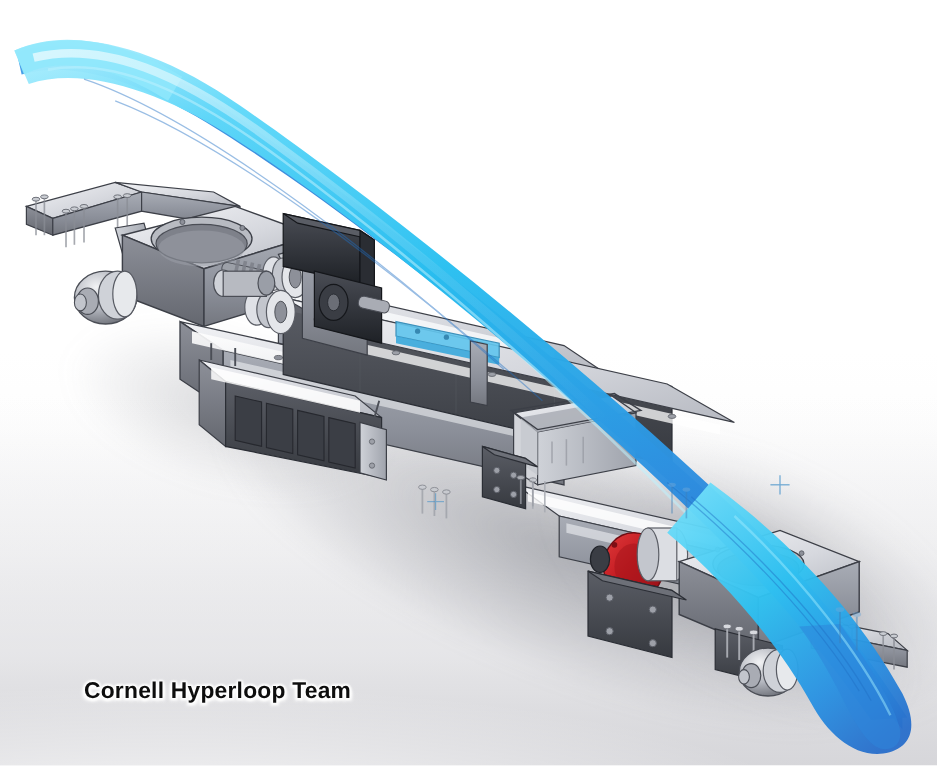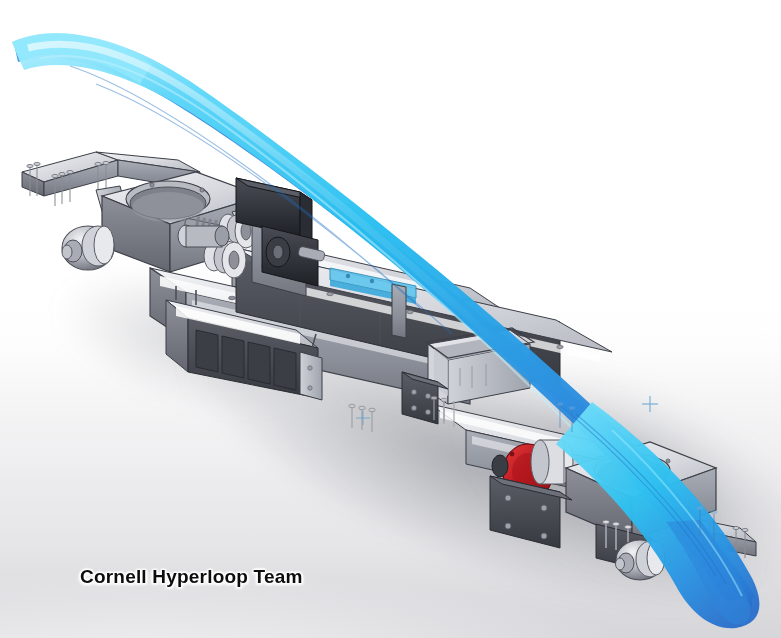--- a/index.html
+++ b/index.html
@@ -50,21 +50,21 @@
     filter:blur(10px);
   }
 
   
   .part{ position:absolute; }
 
   
   .shell-wrap{ position:absolute; inset:0; }
   .caption{
     position:absolute;
-    left:38px;
+    left:28px;
     top:566px;
     font-size:19px;
     font-weight:bold;
     color:#0d0d0d;
     letter-spacing:.2px;
     white-space:nowrap;
     text-shadow:
        0 0 3px #fff, 0 0 3px #fff, 0 0 3px #fff, 0 0 4px #fff,
        1px 1px 2px #fff, -1px -1px 2px #fff, 1px -1px 2px #fff, -1px 1px 2px #fff,
        2px 2px 3px rgba(255,255,255,.95), -2px 2px 3px rgba(255,255,255,.95);

